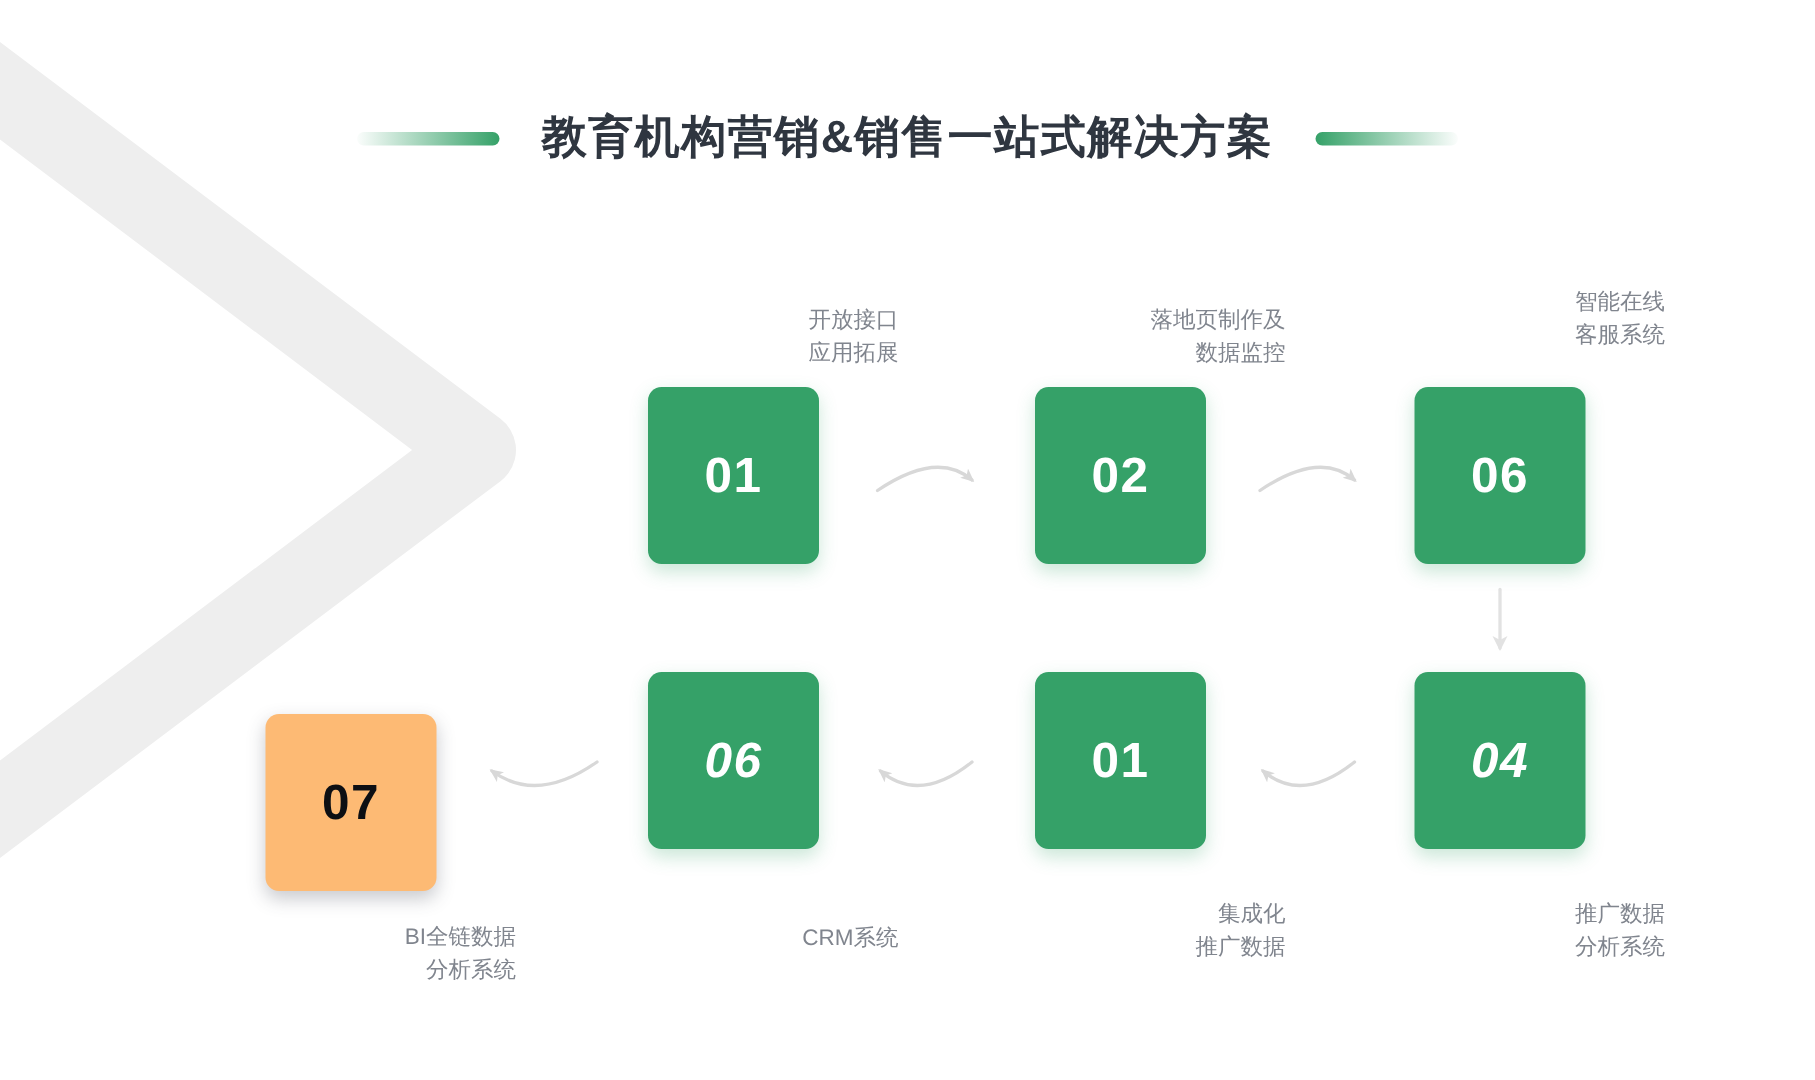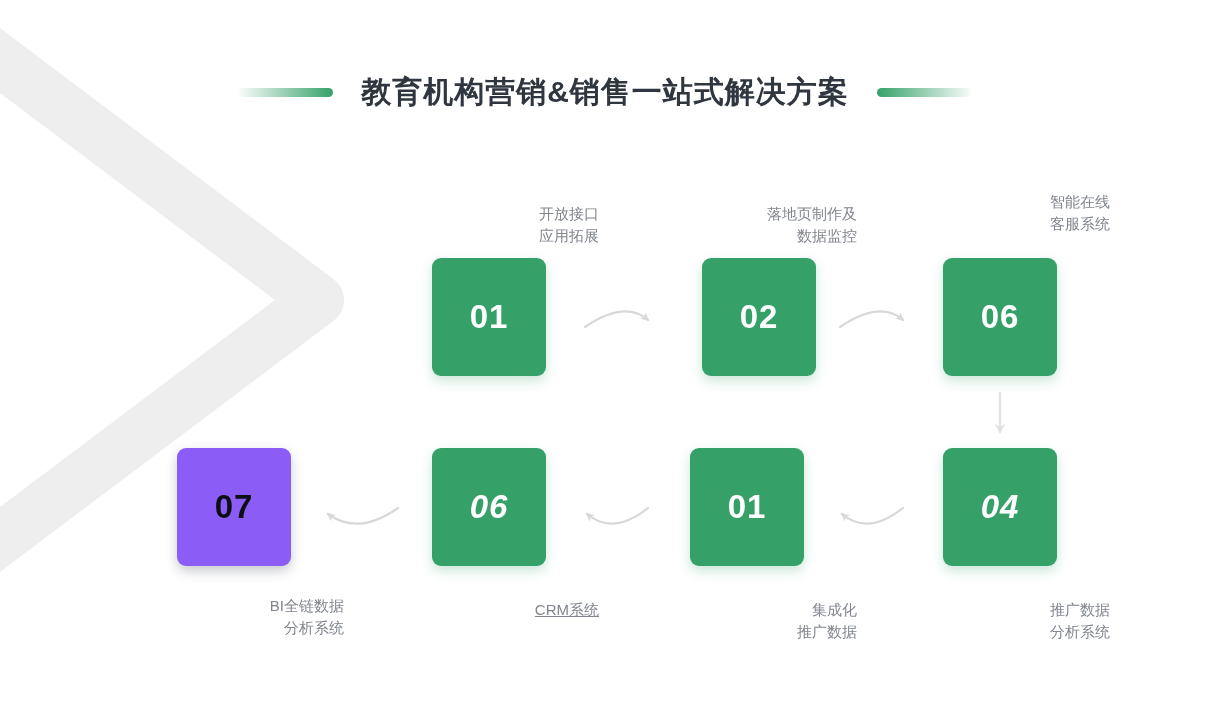--- a/index.html
+++ b/index.html
@@ -79,23 +79,24 @@
     font-size: 33px;
     font-weight: bold;
     letter-spacing: 1px;
   }
   .box-green {
     background: #35a168;
     color: #ffffff;
     box-shadow: 0 5px 12px rgba(53,161,104,0.26);
   }
   .box-dark {
-    background: #8b5cf6;
+    background: #fdba74;
     color: #0d0f13;
     box-shadow: 0 5px 12px rgba(63,69,81,0.28);
+    margin-top: 28px;
   }
   .caption {
     position: absolute;
     left: -110px;
     width: 220px;
     text-align: right;
     font-size: 15px;
     line-height: 22px;
     color: #80858e;
     white-space: pre-line;
@@ -154,21 +155,21 @@
     <div class="caption caption-above" style="bottom:70px;">开放接口
 应用拓展</div>
     <div class="box box-green" style="top:-59px;">
       <span>01</span>
     </div>
   </div>
 
   <div class="node" style="left:747px;top:317px;">
     <div class="caption caption-above" style="bottom:70px;">落地页制作及
 数据监控</div>
-    <div class="box box-green" style="top:-59px;margin-left:12px;">
+    <div class="box box-green" style="top:-59px;">
       <span>02</span>
     </div>
   </div>
 
   <div class="node" style="left:1000px;top:317px;">
     <div class="caption caption-above" style="bottom:82px;">智能在线
 客服系统</div>
     <div class="box box-green" style="top:-59px;">
       <span>06</span>
     </div>
@@ -187,24 +188,24 @@
       <span>01</span>
     </div>
     <div class="caption caption-below" style="top:92px;">集成化
 推广数据</div>
   </div>
 
   <div class="node" style="left:489px;top:507px;">
     <div class="box box-green" style="top:-59px;font-style:italic;">
       <span>06</span>
     </div>
-    <div class="caption caption-below" style="top:92px;text-decoration:underline;">CRM系统</div>
+    <div class="caption caption-below" style="top:108px;">CRM系统</div>
   </div>
 
   <div class="node" style="left:234px;top:507px;">
     <div class="box box-dark" style="top:-59px;">
       <span>07</span>
     </div>
-    <div class="caption caption-below" style="top:88px;">BI全链数据
+    <div class="caption caption-below" style="top:107px;">BI全链数据
 分析系统</div>
   </div>
 
 </div>
 
 </body></html>

